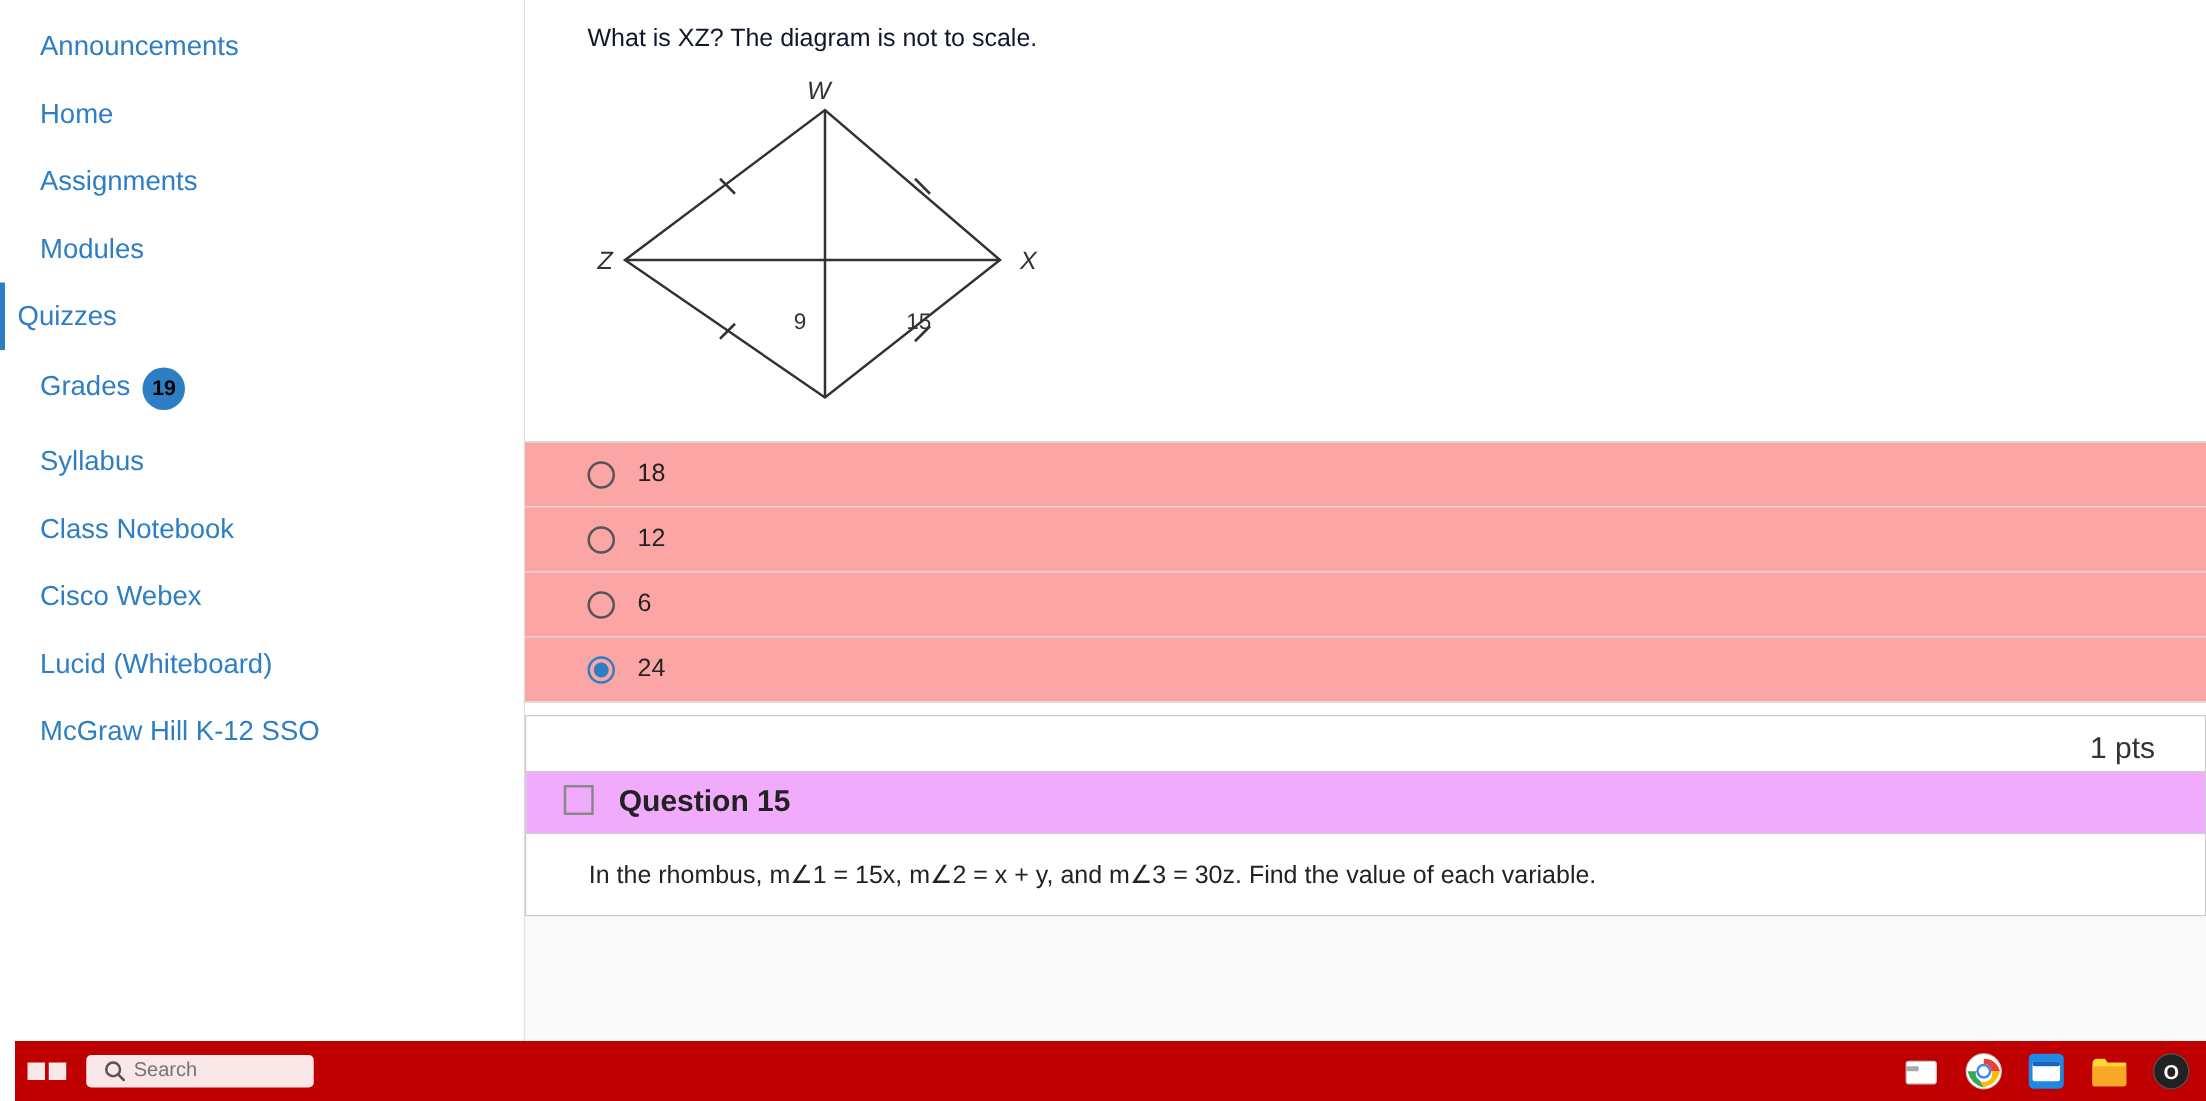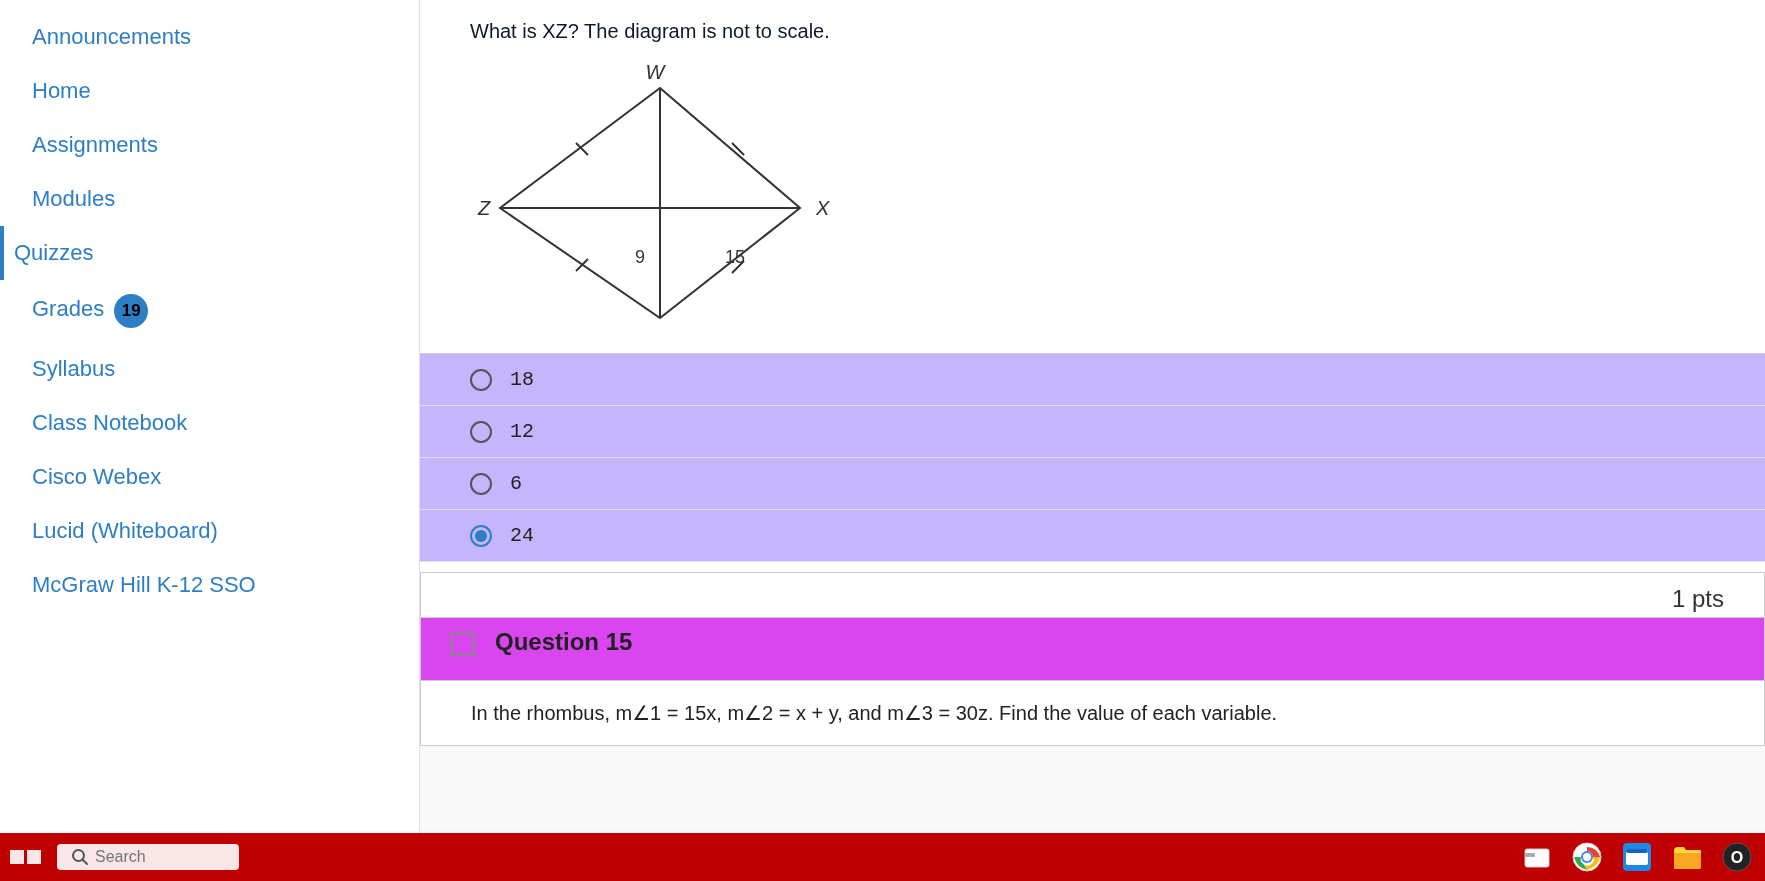--- a/index.html
+++ b/index.html
@@ -77,22 +77,21 @@
     }
 
     .diagram-container {
       display: flex;
       align-items: center;
       margin-bottom: 10px;
     }
 
     
     .options-section {
-      background: #c4b5fd;
-      font-family: Liberation Mono, monospace;
+      background: #fca5a5;
     }
 
     .option-row {
       display: flex;
       align-items: center;
       padding: 14px 40px 14px 50px;
       font-size: 20px;
       color: #222;
       border-bottom: 1px solid #e0e0e0;
       cursor: pointer;
@@ -128,25 +127,25 @@
 
     .pts-line {
       text-align: right;
       padding: 12px 40px 4px 0;
       font-size: 24px;
       color: #333;
     }
 
     .question15-header {
       display: flex;
-      align-items: flex-end;
-      padding: 10px 30px 24px 30px;
+      align-items: flex-start;
+      padding: 10px 30px 10px 30px;
       border-top: 1px solid #ccc;
       border-bottom: 1px solid #ccc;
-      background: #d946ef;
+      background: #f0abfc;
     }
 
     .question15-checkbox {
       width: 24px;
       height: 24px;
       border: 2px solid #888;
       margin-right: 20px;
       flex-shrink: 0;
     }
 
@@ -159,21 +158,21 @@
     .question15-body {
       padding: 20px 40px 20px 50px;
       font-size: 20px;
       color: #222;
     }
 
     
     .taskbar {
       position: fixed;
       bottom: 0;
-      left: 0;
+      left: 12px;
       right: 0;
       height: 48px;
       background: #c00000;
       display: flex;
       align-items: center;
       padding: 0 10px;
       z-index: 100;
     }
 
     .taskbar-search {

